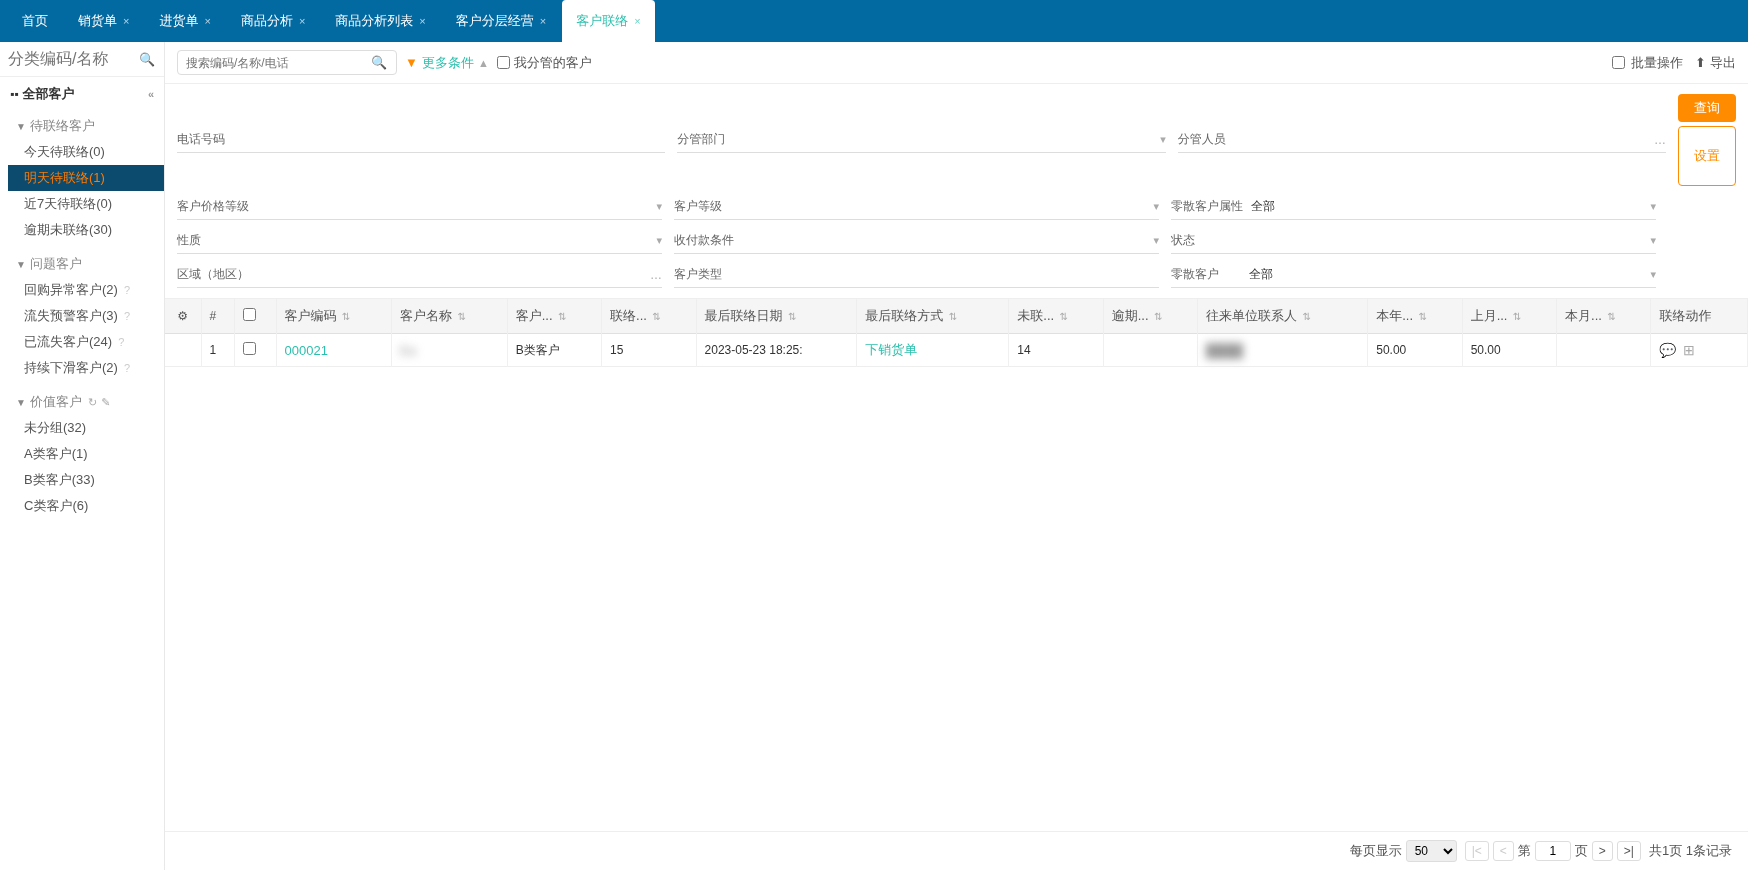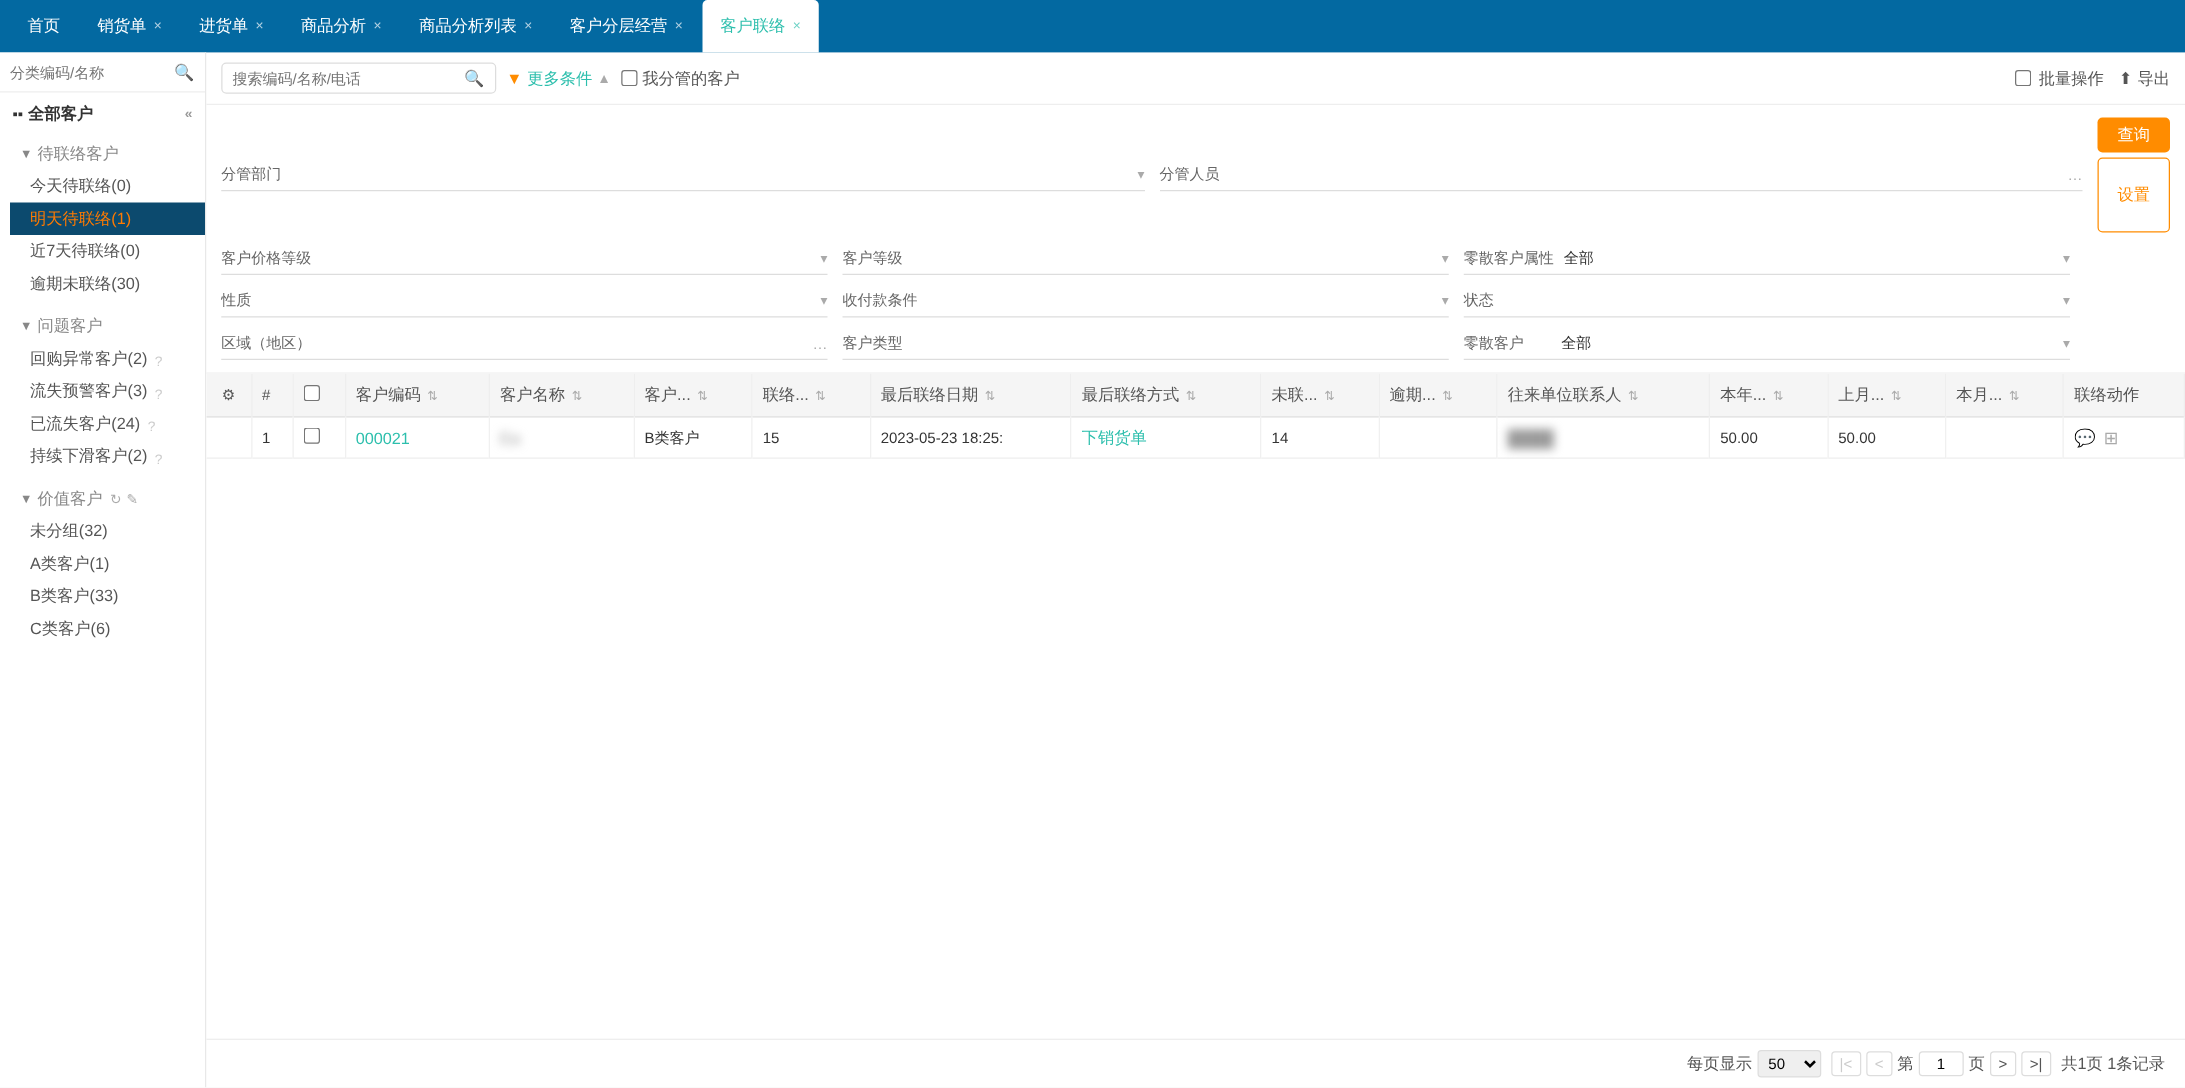--- a/index.html
+++ b/index.html
@@ -18,21 +18,21 @@
     
     .sidebar { width: 165px; background: #fff; border-right: 1px solid #e8e8e8; overflow-y: auto; flex-shrink: 0; }
     .sidebar-search { display: flex; align-items: center; padding: 8px 8px; border-bottom: 1px solid #eee; }
     .sidebar-search input { border: none; outline: none; font-size: 12px; color: #999; width: 100%; }
     .sidebar-search .search-icon { color: #999; font-size: 13px; cursor: pointer; }
     .sidebar-section-title { display: flex; align-items: center; padding: 8px 10px 6px; color: #333; font-size: 13px; font-weight: bold; cursor: pointer; }
     .sidebar-section-title .collapse-icon { margin-left: auto; font-size: 11px; color: #999; }
     .sidebar-sub-group { padding: 4px 0 4px 8px; }
     .sidebar-sub-group .group-label { font-size: 12px; color: #888; padding: 4px 8px; display: flex; align-items: center; gap: 4px; }
     .sidebar-sub-group .group-label .arrow { font-size: 10px; }
-    .sidebar-item { padding: 4px 10px 4px 16px; font-size: 12px; color: #555; cursor: pointer; display: flex; align-items: flex-end; gap: 4px; }
+    .sidebar-item { padding: 4px 10px 4px 16px; font-size: 12px; color: #555; cursor: pointer; display: flex; align-items: center; gap: 4px; }
     .sidebar-item.active { color: #ff7a00; background: #0c4a6e; }
     .sidebar-item .help-icon { color: #ccc; font-size: 11px; margin-left: 2px; }
 
     
     .content-area { flex: 1; display: flex; flex-direction: column; overflow: hidden; }
 
     
     .toolbar { display: flex; align-items: center; padding: 8px 12px; background: #fff; border-bottom: 1px solid #eee; gap: 8px; }
     .toolbar-search { display: flex; align-items: center; border: 1px solid #ddd; border-radius: 4px; padding: 4px 8px; gap: 4px; background: #fff; width: 220px; }
     .toolbar-search input { border: none; outline: none; font-size: 12px; color: #999; width: 100%; }
@@ -125,21 +125,21 @@
     <span>客户联络</span>
     <span class="close-x">×</span>
   </div>
 </div>
 
 <div class="main-layout">
 
   <div class="sidebar">
 
     <div class="sidebar-search">
-      <input type="text" style="font-size: 12px; color: #b91c1c; width: 100%; border: none; outline: none;" placeholder="分类编码/名称">
+      <input type="text" style="font-size: 16px; color: #b91c1c; width: 100%; border: none; outline: none;" placeholder="分类编码/名称">
       <span class="search-icon">🔍</span>
     </div>
 
     <div class="sidebar-section-title">
       <span style="font-size:12px; margin-right:4px;">▪▪</span>
       <span>全部客户</span>
       <span class="collapse-icon">«</span>
     </div>
 
     <div class="sidebar-sub-group">
@@ -230,20 +230,24 @@
         <div class="export-btn">
           <span style="font-size:13px;">⬆</span>
           <span>导出</span>
         </div>
       </div>
     </div>
 
     <div class="filter-panel">
 
       <div class="filter-row">
+        <div class="filter-field" style="flex:2.5;">
+          <label>电话号码</label>
+          <span class="filter-value"></span>
+        </div>
         <div class="filter-field" style="flex:2.5;">
           <label>分管部门</label>
           <span class="filter-value"></span>
           <span class="filter-arrow">▾</span>
         </div>
         <div class="filter-field" style="flex:2.5; margin-right:0;">
           <label>分管人员</label>
           <span class="filter-value"></span>
           <span class="filter-dots">…</span>
         </div>

